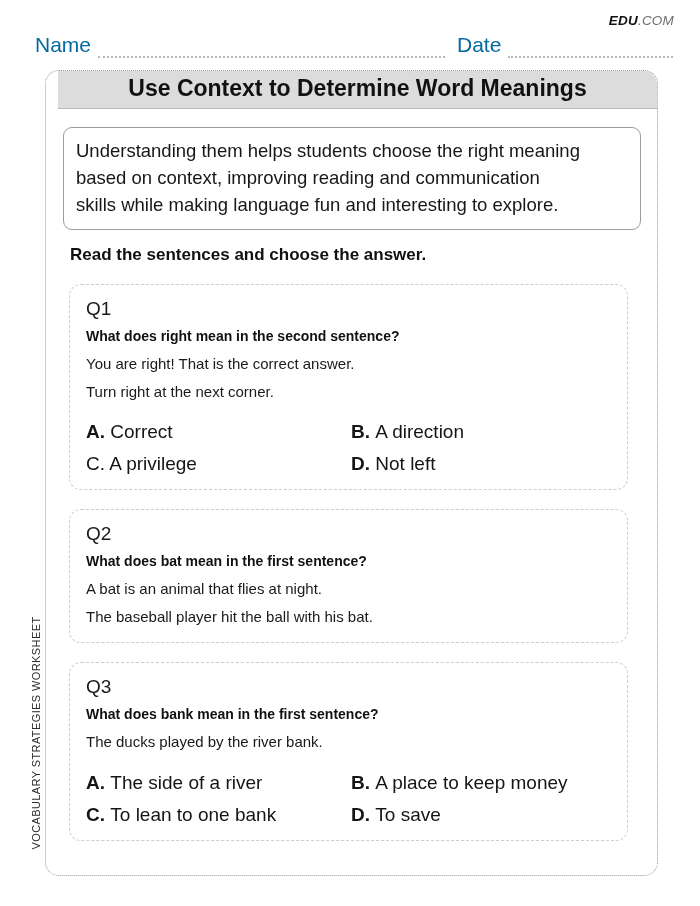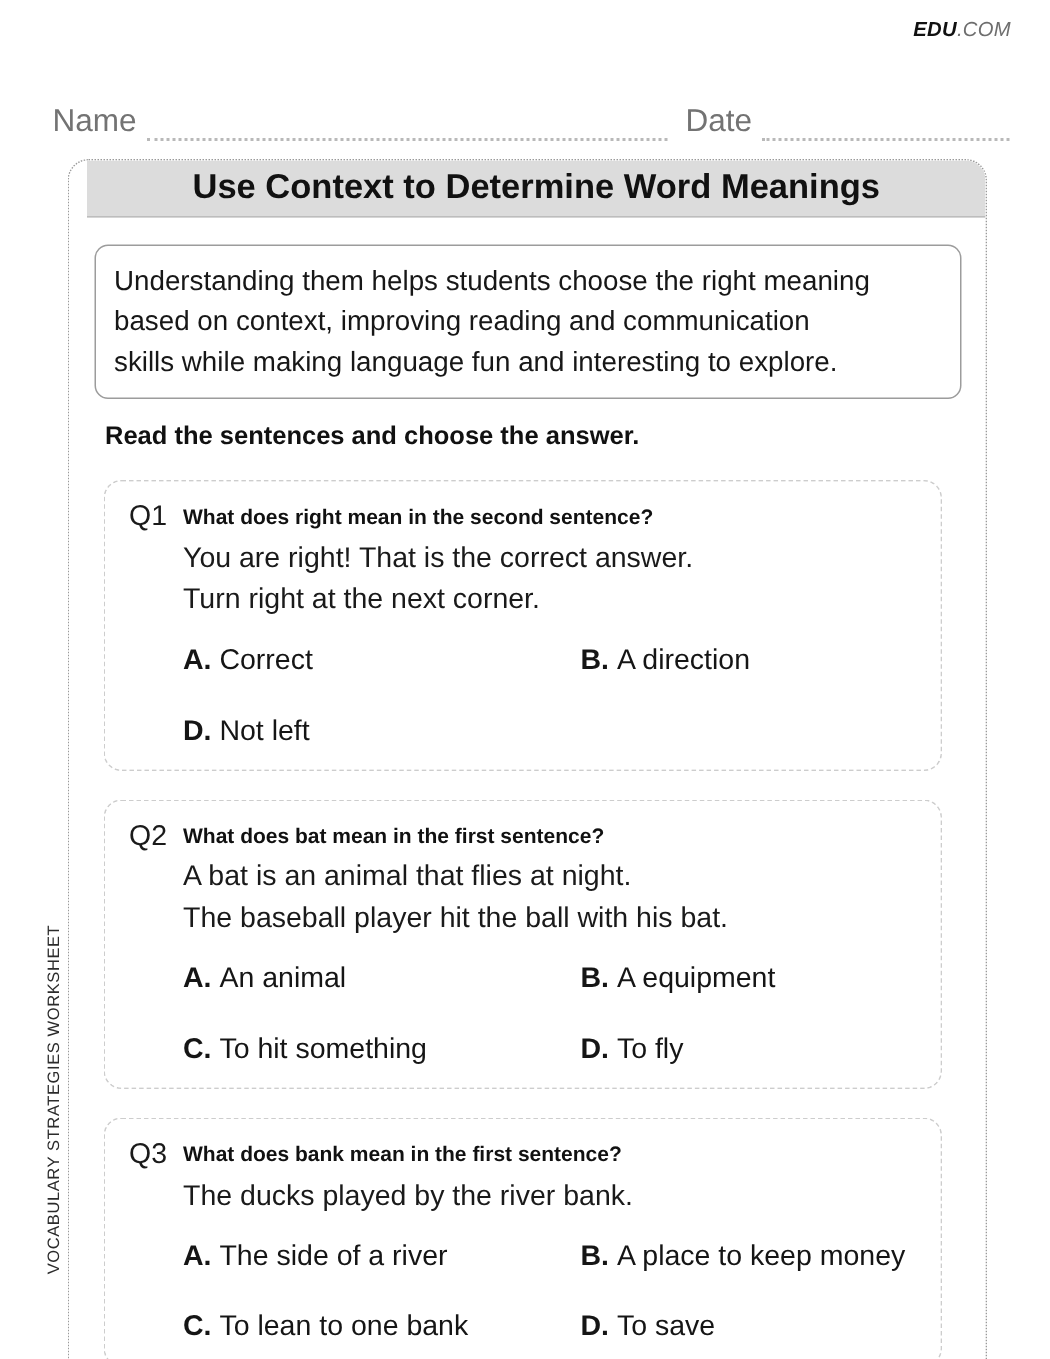--- a/index.html
+++ b/index.html
@@ -23,21 +23,21 @@
   .brand-rest { font-weight: normal; color: #6e6e6e; }
   
   .fields-row {
     display: flex;
     margin: 2px 27px 0 35px;
     gap: 12px;
   }
   .field { display: flex; align-items: flex-end; }
   .field-name { flex: 410 0 0; }
   .field-date { flex: 216 0 0; }
-  .field-label { font-size: 21px; color: #737373; margin-right: 7px; line-height: 26px; margin-top: 36px; }
+  .field-label { font-size: 21px; color: #0369a1; margin-right: 7px; line-height: 26px; }
   .field-line {
     flex: 1;
     border-bottom: 2px dotted #b9b9b9;
     height: 22px;
   }
   
   .card {
     margin: 12px 0 0 45px;
     width: 613px;
     border: 1px dotted #9a9a9a;
@@ -75,29 +75,29 @@
   }
   
   .qbox {
     width: 559px;
     margin: 0 0 19px 6px;
     border: 1.5px dashed #cdcdcd;
     border-radius: 12px;
     padding: 10px 14px 12px 16px;
     background: #fff;
   }
-  .qrow { display: flex; }
+  .qrow { display: flex; flex-direction: column; }
   .qid { width: 36px; font-size: 19px; line-height: 27.5px; color: #1a1a1a; flex: none; }
   .qcontent { flex: 1; }
   .qprompt { font-size: 14px; font-weight: bold; line-height: 27.5px; color: #111; }
-  .sentence { font-size: 19px; line-height: 27.5px; color: #1a1a1a; }
+  .sentence { font-size: 15px; line-height: 27.5px; color: #1a1a1a; }
   .options {
     display: grid;
     grid-template-columns: 265px 1fr;
-    row-gap: 20px;
+    row-gap: 5px;
     margin-top: 13px;
     font-size: 19px;
     line-height: 27px;
   }
   
   .sidebar-text {
     position: absolute;
     left: 36px;
     top: 733px;
     transform: translate(-50%, -50%) rotate(-90deg);
@@ -140,40 +140,35 @@
       <div class="qid">Q1</div>
       <div class="qcontent">
         <div class="qprompt">What does right mean in the second sentence?</div>
         <div class="sentences">
                 <div class="sentence">You are right! That is the correct answer.</div>
                 <div class="sentence">Turn right at the next corner.</div>
               </div>
         <div class="options">
                 <div class="option"><span class="b">A. </span><span>Correct</span></div>
                 <div class="option"><span class="b">B. </span><span>A direction</span></div>
+                <div class="option"><span>C. </span><span>A privilege</span></div>
                 <div class="option"><span class="b">D. </span><span>Not left</span></div>
               </div>
       </div>
     </div>
   </section>
 
   <section class="qbox">
     <div class="qrow">
       <div class="qid">Q2</div>
       <div class="qcontent">
         <div class="qprompt">What does bat mean in the first sentence?</div>
         <div class="sentences">
                 <div class="sentence">A bat is an animal that flies at night.</div>
                 <div class="sentence">The baseball player hit the ball with his bat.</div>
-              </div>
-        <div class="options">
-                <div class="option"><span class="b">A. </span><span>An animal</span></div>
-                <div class="option"><span class="b">B. </span><span>A equipment</span></div>
-                <div class="option"><span class="b">C. </span><span>To hit something</span></div>
-                <div class="option"><span class="b">D. </span><span>To fly</span></div>
               </div>
       </div>
     </div>
   </section>
 
   <section class="qbox">
     <div class="qrow">
       <div class="qid">Q3</div>
       <div class="qcontent">
         <div class="qprompt">What does bank mean in the first sentence?</div>

